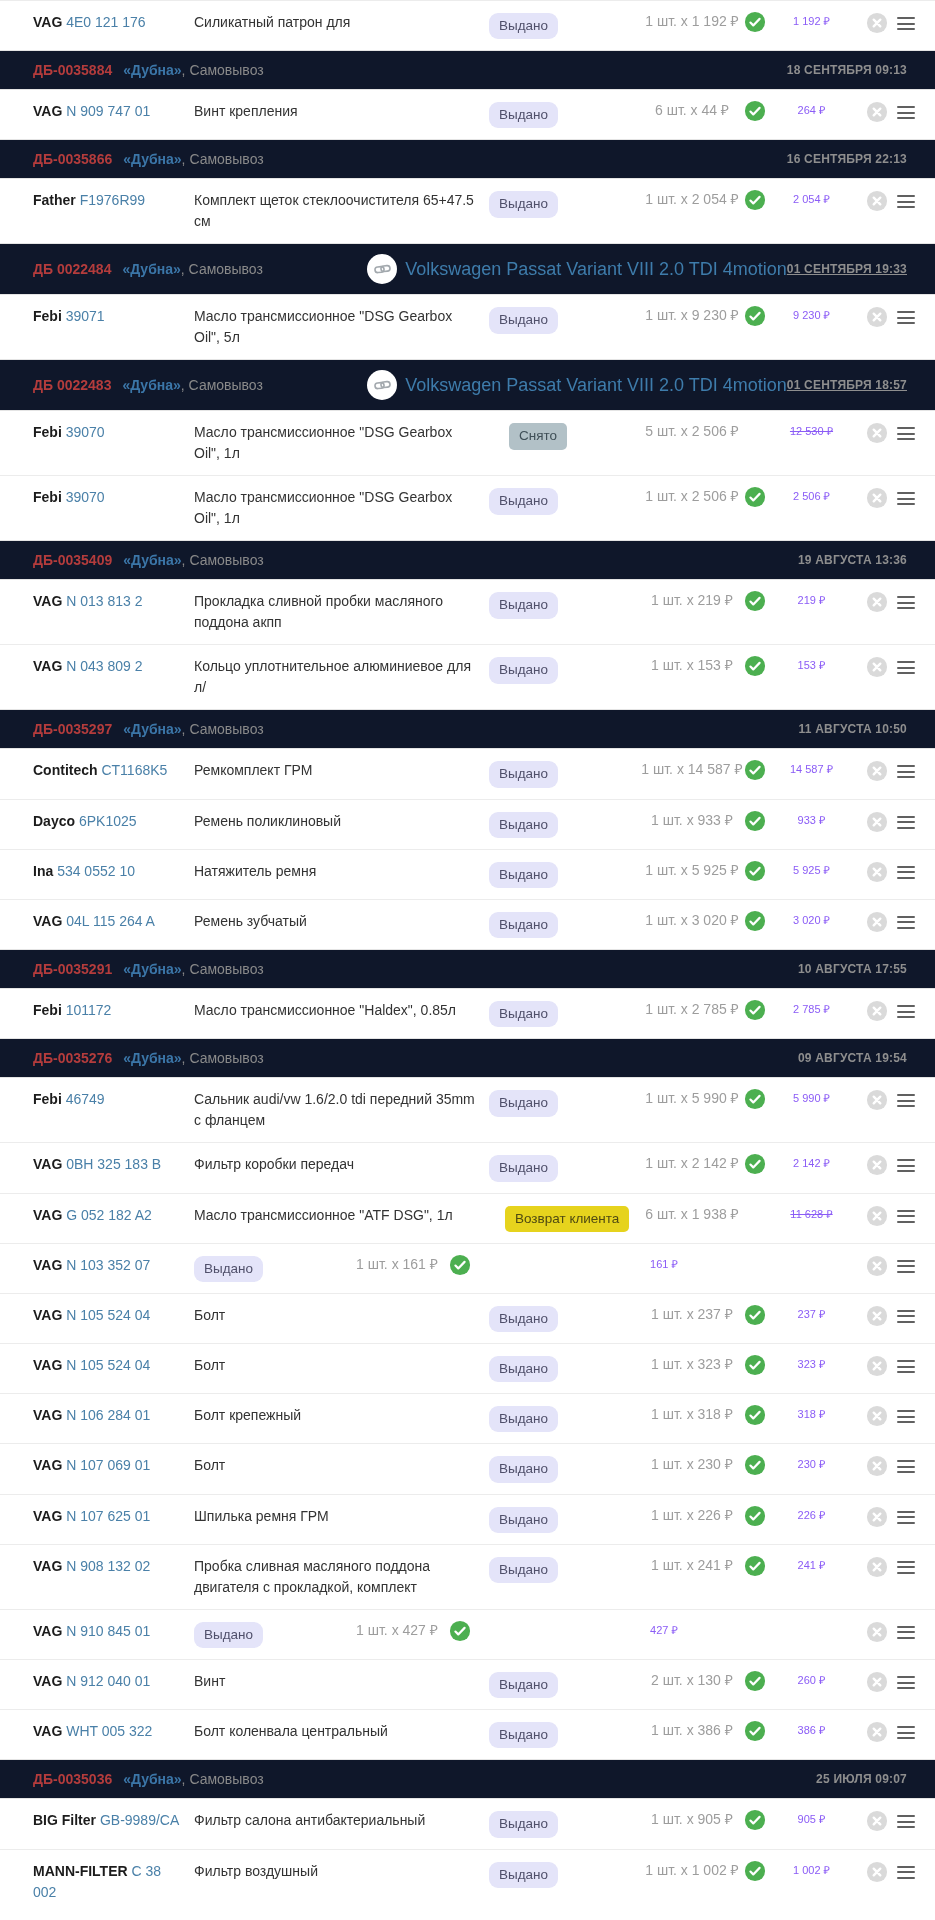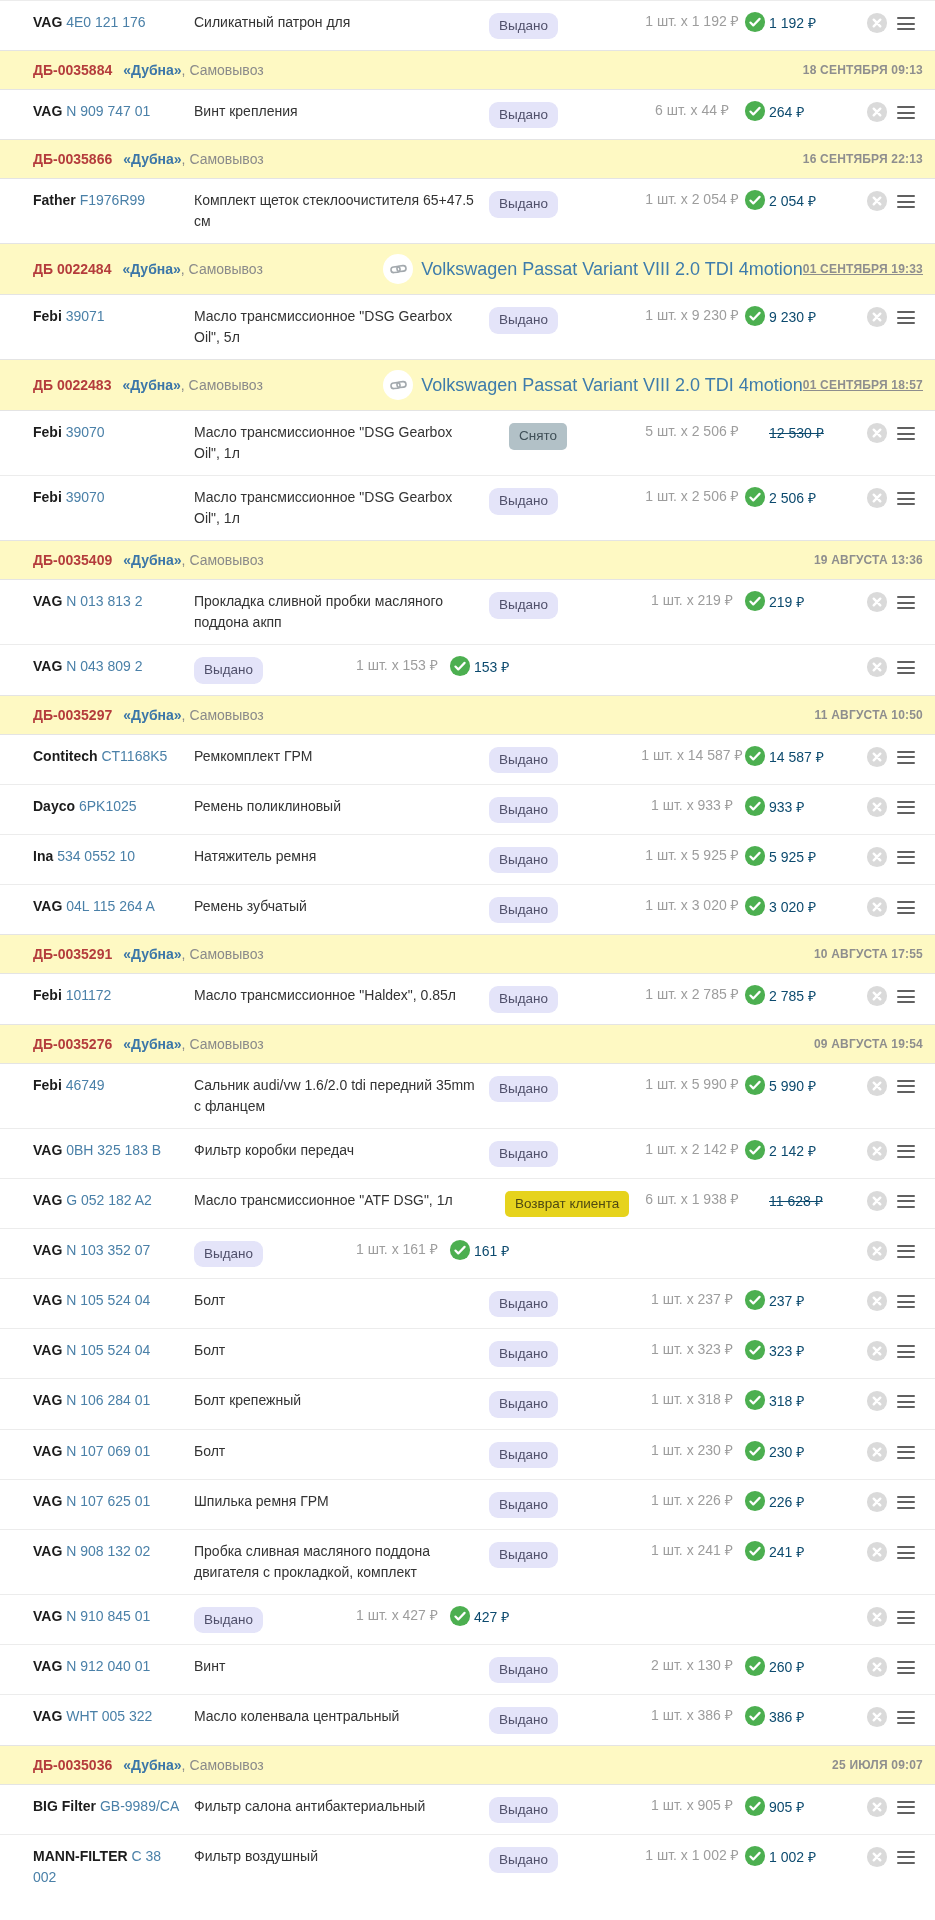--- a/index.html
+++ b/index.html
@@ -28,37 +28,37 @@
   .badge.removed{background:#b2c1c7;color:#3f4f57;margin-left:20px;}
   .badge.returned{background:#e6d31d;color:#4f4a12;margin-left:16px;}
   .cell-qty{
     width:132px;flex:0 0 132px;display:flex;align-items:flex-start;
     justify-content:center;color:#9d9d9d;
   }
   .qty-text{width:104px;text-align:center;line-height:1.4;}
   .check-icon{width:22px;height:22px;flex:0 0 22px;margin-top:-1px;}
   .check-icon.hidden{visibility:hidden;}
   .cell-total{
-    flex:1;text-align:left;font-size:14px;color:#0c4a6e;
+    flex:1;text-align:center;font-size:11px;color:#8b5cf6;
     padding-right:12px;white-space:nowrap;padding-top:1px;
   }
   .cell-total.struck{text-decoration:line-through;}
   .x-icon{width:22px;height:22px;flex:0 0 22px;margin-right:9px;cursor:pointer;}
   .menu-icon{
     width:18px;flex:0 0 18px;display:flex;flex-direction:column;gap:3.5px;
     margin-top:5px;cursor:pointer;
   }
   .menu-icon i{display:block;height:2px;background:#606060;border-radius:1px;}
 
   
   .group-row{
     display:flex;align-items:center;
-    background:#fef9c3;
+    background:#0f172a;
     border-top:1px solid #e4e4e4;border-bottom:1px solid #e4e4e4;
-    padding:10px 12px 10px 33px;box-sizing:border-box;
+    padding:10px 28px 10px 33px;box-sizing:border-box;
     min-height:40px;
   }
   .order-no{color:#b43c3c;font-weight:700;margin-right:11px;white-space:nowrap;}
   .branch{color:#3b76a8;font-weight:700;white-space:nowrap;cursor:pointer;}
   .delivery{color:#8a8a8a;white-space:nowrap;}
   .vehicle-wrap{margin-left:auto;display:flex;align-items:center;gap:8px;cursor:pointer;}
   .vehicle-circle{
     width:30px;height:30px;border-radius:50%;background:#fff;flex:0 0 30px;
     display:flex;align-items:center;justify-content:center;
   }
@@ -343,20 +343,21 @@
         <i></i>
         <i></i>
         <i></i>
       </span>
   </div>
     <div class="row-item">
     <div class="cell-brand">
       <span class="brand">VAG</span>
       <a class="partno">N 043 809 2</a>
     </div>
+    <div class="cell-desc">Кольцо уплотнительное алюминиевое для л/</div>
     <div class="cell-badge">
       <span class="badge issued">Выдано</span>
     </div>
     <div class="cell-qty">
       <span class="qty-text">1 шт. х 153 ₽</span>
       <span class="check-icon">
         <svg viewBox="0 0 24 24" width="22" height="22">
           <circle cx="12" cy="12" r="11" fill="#4caf50"></circle>
           <path d="M7 12.6l3.1 3.1L17 8.6" stroke="#fff" stroke-width="2.4" fill="none" stroke-linecap="round" stroke-linejoin="round"></path>
         </svg>
@@ -919,21 +920,21 @@
         <i></i>
         <i></i>
         <i></i>
       </span>
   </div>
     <div class="row-item">
     <div class="cell-brand">
       <span class="brand">VAG</span>
       <a class="partno">WHT 005 322</a>
     </div>
-    <div class="cell-desc">Масло коленвала центральный</div>
+    <div class="cell-desc">Болт коленвала центральный</div>
     <div class="cell-badge">
       <span class="badge issued">Выдано</span>
     </div>
     <div class="cell-qty">
       <span class="qty-text">1 шт. х 386 ₽</span>
       <span class="check-icon">
         <svg viewBox="0 0 24 24" width="22" height="22">
           <circle cx="12" cy="12" r="11" fill="#4caf50"></circle>
           <path d="M7 12.6l3.1 3.1L17 8.6" stroke="#fff" stroke-width="2.4" fill="none" stroke-linecap="round" stroke-linejoin="round"></path>
         </svg>

